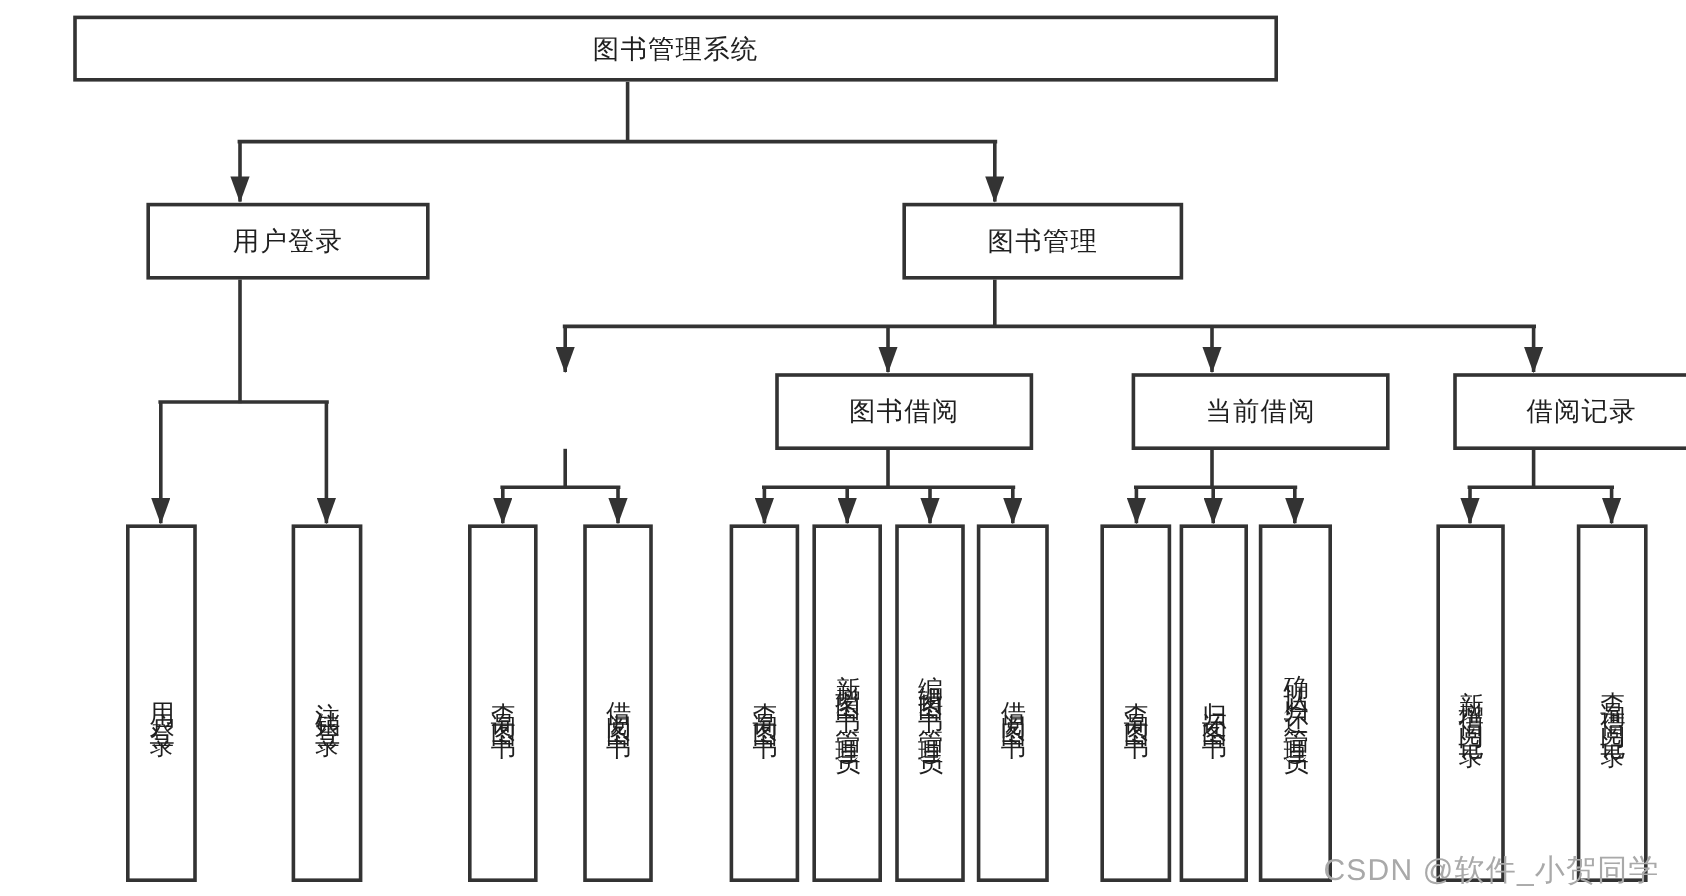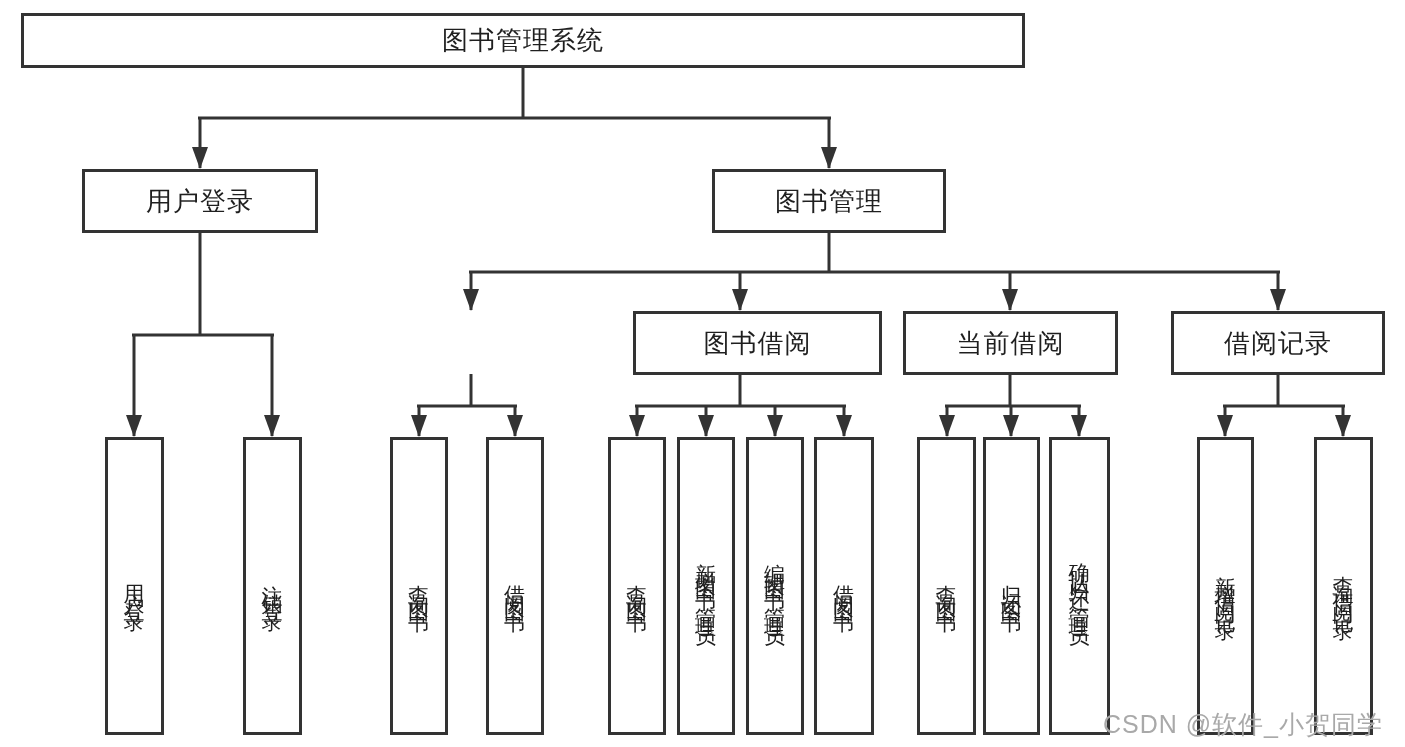--- a/index.html
+++ b/index.html
@@ -13,21 +13,21 @@
     position:relative;width:1405px;height:747px;background:var(--bg);
     font-family:"Liberation Sans",sans-serif;color:var(--text);overflow:hidden;
   }
   svg.connectors{position:absolute;left:0;top:0;}
   svg.connectors line{stroke:var(--line);stroke-width:3;}
   .box{
     position:absolute;box-sizing:border-box;border:3px solid var(--line);
     background:var(--bg);display:flex;align-items:center;justify-content:center;
     color:var(--text);
   }
-  .hbox{font-size:26px;letter-spacing:1px;white-space:nowrap;}
+  .hbox{font-size:22px;letter-spacing:1px;white-space:nowrap;margin-left:40px;}
   .root{left:21px;top:13px;width:1004px;height:55px;}
   .row2{top:169px;height:64px;}
   .row3{top:311px;height:64px;}
   .leaf{
     top:437px;height:298px;
     writing-mode:vertical-rl;text-orientation:mixed;
     font-size:21px;letter-spacing:9px;line-height:1;
   }
   .watermark{
     position:absolute;right:22px;bottom:6px;font-size:25px;
@@ -101,21 +101,21 @@
     <span>图书管理系统</span>
   </div>
 
   <div class="box hbox row2" style="left:82px;width:236px;">
     <span>用户登录</span>
   </div>
   <div class="box hbox row2" style="left:712px;width:234px;">
     <span>图书管理</span>
   </div>
 
-  <div class="box hbox row3" style="left:633px;width:249px;">
+  <div class="box hbox row3" style="left:606px;width:215px;">
     <span>图书借阅</span>
   </div>
   <div class="box hbox row3" style="left:903px;width:215px;">
     <span>当前借阅</span>
   </div>
   <div class="box hbox row3" style="left:1171px;width:214px;">
     <span>借阅记录</span>
   </div>
 
   <div class="box leaf" style="left:105px;width:59px;">

